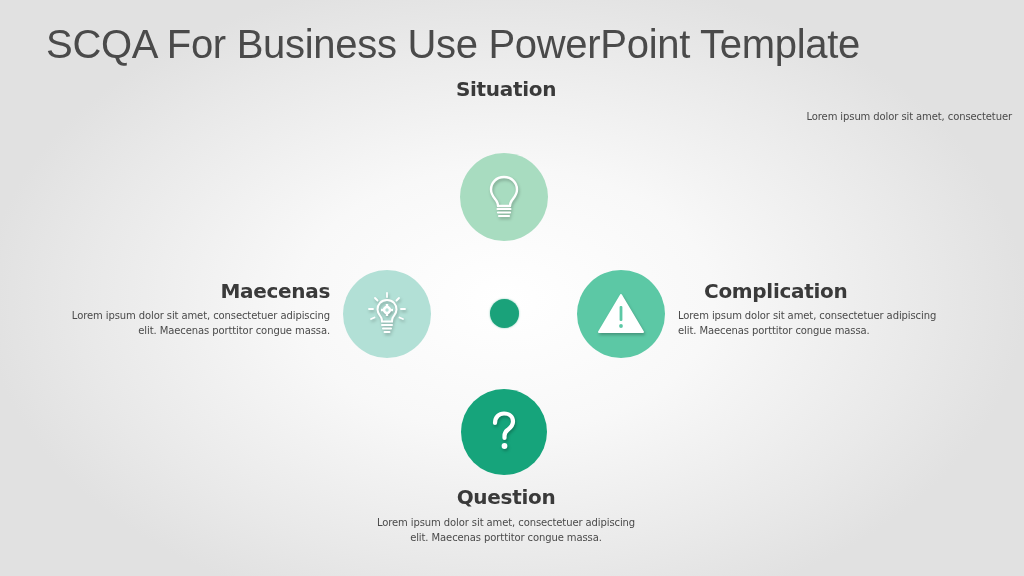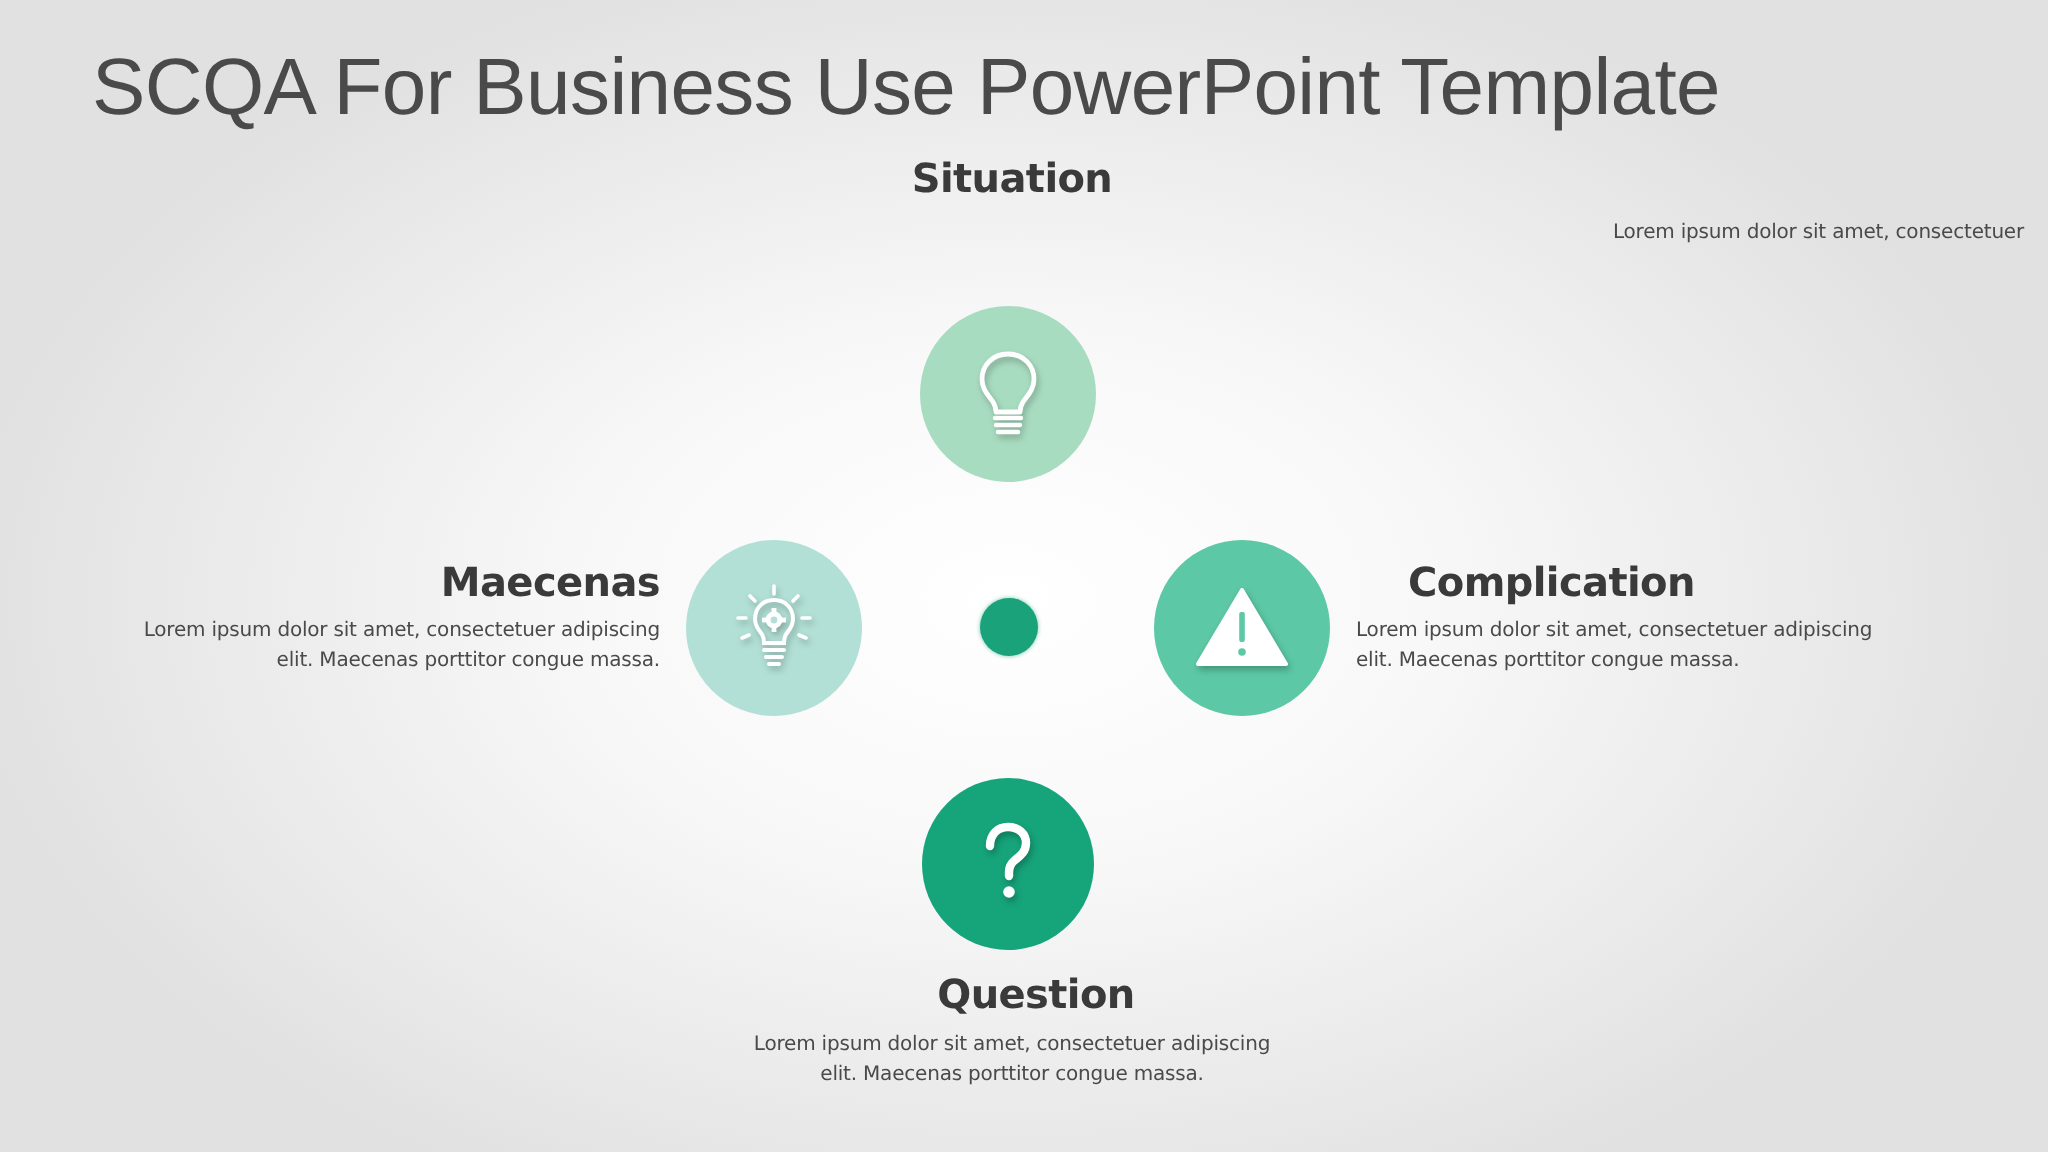--- a/index.html
+++ b/index.html
@@ -94,17 +94,17 @@
   <div>Lorem ipsum dolor sit amet, consectetuer adipiscing</div>
   <div>elit. Maecenas porttitor  congue massa.</div>
 </div>
 
 <div class="circle" style="left:461px; top:389px; width:86px; height:86px; background:#16a47b;">
   <svg width="30" height="44" viewBox="0 0 30 44">
     <path d="M6 13 C6 7 10 3.5 15 3.5 C20.5 3.5 24 7 24 11.5 C24 16 21 18 18.5 20 C16.5 21.6 15.5 23 15.5 26 L15.5 28" fill="none" stroke="#ffffff" stroke-width="4.2" stroke-linecap="round" stroke-linejoin="round"></path>
     <circle cx="15.5" cy="36" r="2.9" fill="#ffffff"></circle>
   </svg>
 </div>
-<div class="heading" style="left:0; width:1012px; text-align:center; top:485px;padding-left:12px;">Question</div>
+<div class="heading" style="left:0; width:1012px; text-align:center; top:485px;">Question</div>
 <div class="body-text" style="left:0; width:1012px; text-align:center; top:515px;">
   <div>Lorem ipsum dolor sit amet, consectetuer adipiscing</div>
   <div>elit. Maecenas porttitor  congue massa.</div>
 </div>
 
 </body></html>

